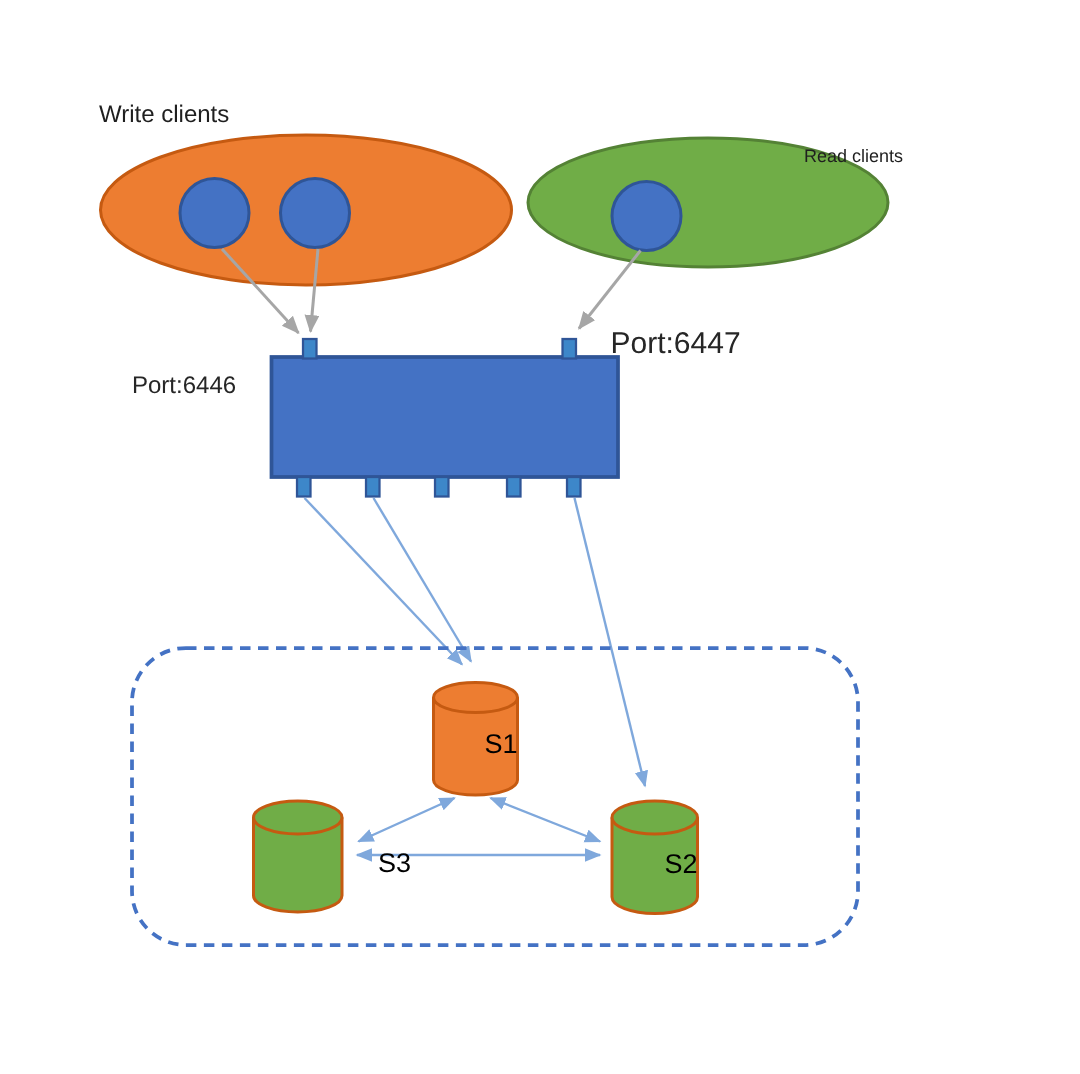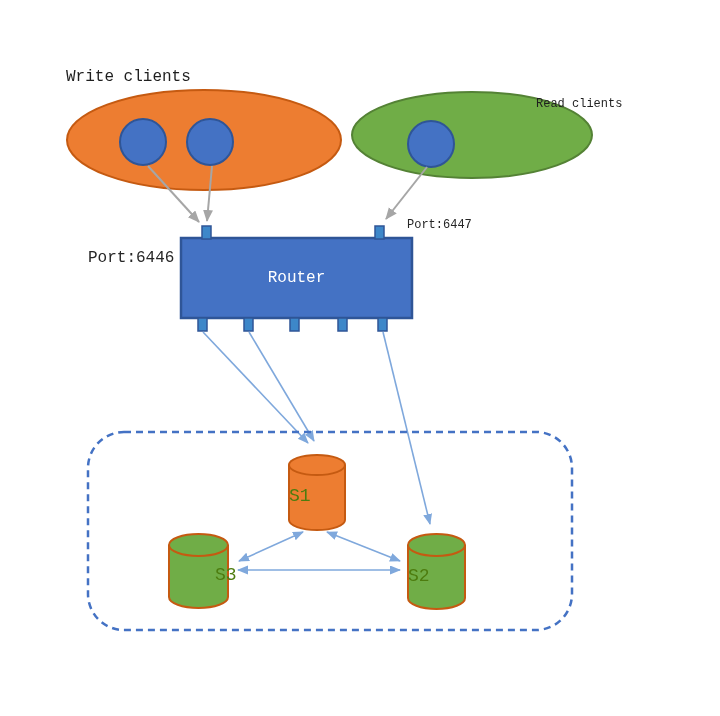--- a/index.html
+++ b/index.html
@@ -1,36 +1,36 @@
 <!DOCTYPE html>
 <html><head>
 <meta charset="utf-8">
 <style>
   html,body{margin:0;padding:0;background:#fff;}
   #canvas{
     position:relative;
     width:668px;height:716px;
     background:#ffffff;
-    font-family:Liberation Mono, monospace;
+    font-family:Liberation Sans, sans-serif;
     overflow:hidden;
   }
   #shapes{position:absolute;left:0;top:0;}
   .lbl{position:absolute;color:#1f1f1f;white-space:nowrap;}
   .lbl-write{left:66px;top:68px;font-size:16px;}
   .lbl-read{left:536px;top:73px;font-size:12px;margin-top:24px;}
   .lbl-port-left{left:88px;top:228px;font-size:16px;color:#262626;margin-top:21px;}
-  .lbl-port-right{left:407px;top:218px;font-size:12px;color:#262626;}
+  .lbl-port-right{left:407px;top:218px;font-size:20px;color:#262626;}
   .lbl-router{
     left:181px;top:238px;width:231px;height:80px;
     display:flex;align-items:center;justify-content:center;
     color:#ffffff;font-size:16px;
   }
   .cyl-lbl{
-    position:absolute;color:#4d7c0f;font-size:18px;
-    text-align:left;white-space:nowrap;
+    position:absolute;color:#000000;font-size:18px;
+    text-align:right;white-space:nowrap;
   }
   .lbl-s1{left:289px;top:486px;width:56px;}
   .lbl-s2{left:408px;top:566px;width:57px;}
   .lbl-s3{left:183px;top:565px;width:59px;margin-left:32px;}
   .note{position:absolute;left:170px;font-size:17px;color:#262626;white-space:nowrap;}
   .note-1{top:646px;}
   .note-2{top:676px;}
 </style>
 </head>
 <body>
@@ -92,19 +92,18 @@
     <g>
       <path d="M408,545 v53 a28.5,11 0 0 0 57,0 v-53" fill="#70AD47" stroke="#C55A11" stroke-width="2"></path>
       <ellipse cx="436.5" cy="545" rx="28.5" ry="11" fill="#70AD47" stroke="#C55A11" stroke-width="2"></ellipse>
     </g>
   </svg>
 
   <div class="lbl lbl-write">Write clients</div>
   <div class="lbl lbl-read">Read clients</div>
   <div class="lbl lbl-port-left">Port:6446</div>
   <div class="lbl lbl-port-right">Port:6447</div>
-  <div class="lbl lbl-router">Router</div>
 
   <div class="cyl-lbl lbl-s1">S1</div>
   <div class="cyl-lbl lbl-s2">S2</div>
   <div class="cyl-lbl lbl-s3">S3</div>
 
 </div>
 
 </body></html>

